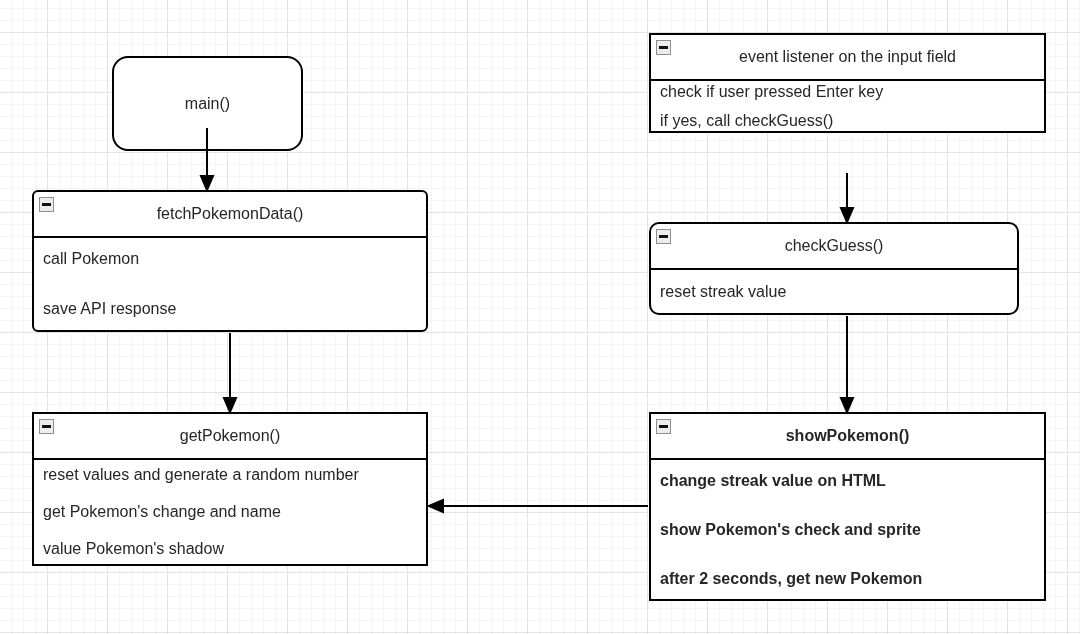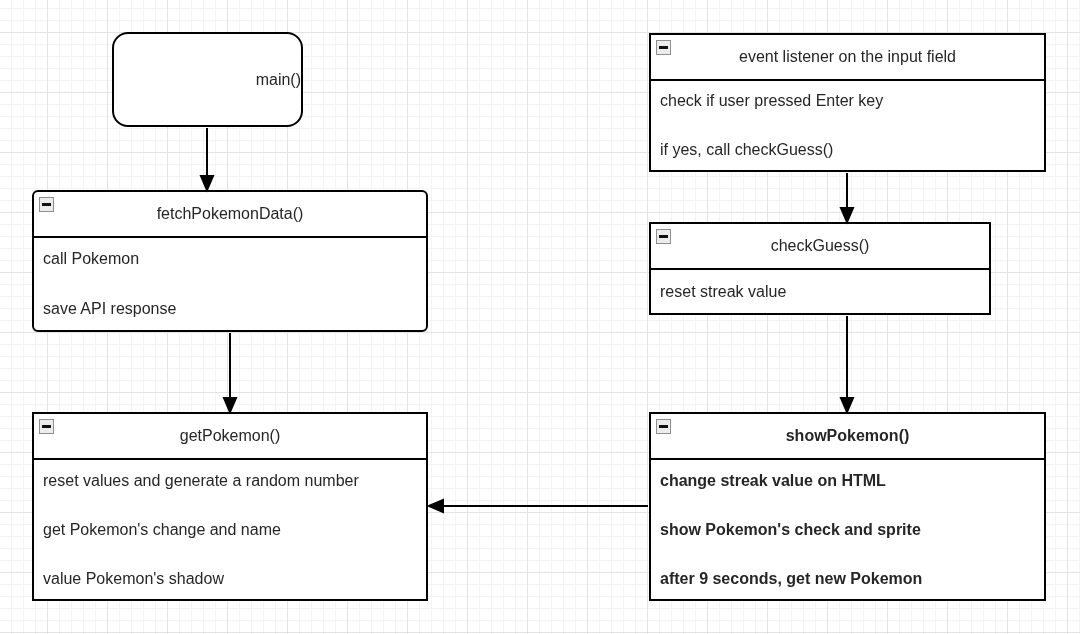--- a/index.html
+++ b/index.html
@@ -18,21 +18,21 @@
     background-size: 60px 60px, 60px 60px, 12px 12px, 12px 12px;
     background-position: -13px -28px, -13px -28px, -1px -4px, -1px -4px;
   }
   .node {
     position: absolute; box-sizing: border-box;
     background: #ffffff; border: 2px solid #000000;
     color: #262626; font-size: 16px;
   }
   .node-rounded {
     border-radius: 16px;
-    display: flex; align-items: center; justify-content: flex-end;
+    display: flex; align-items: center; justify-content: center; margin-top: 24px;
   }
   .node-header {
     position: relative; box-sizing: border-box; height: 46px;
     border-bottom: 2px solid #000000;
     display: flex; align-items: center; justify-content: center;
   }
   .node-title { white-space: nowrap; }
   .node-body {
     display: flex; flex-direction: column;
     position: absolute; top: 46px; bottom: 0; left: 0; right: 0; gap: 8px;
@@ -66,62 +66,62 @@
     <div class="node-header">
       <span class="collapse"></span>
       <span class="node-title">fetchPokemonData()</span>
     </div>
     <div class="node-body">
       <div class="node-row">call Pokemon</div>
       <div class="node-row">save API response</div>
     </div>
   </div>
 
-  <div class="node" style="left:32px; top:412px; width:396px; height:189px;">
+  <div class="node" style="left:32px; top:412px; width:396px; height:154px;">
     <div class="node-header">
       <span class="collapse"></span>
       <span class="node-title">getPokemon()</span>
     </div>
     <div class="node-body">
       <div class="node-row">reset values and generate a random number</div>
       <div class="node-row">get Pokemon's change and name</div>
       <div class="node-row">value Pokemon's shadow</div>
     </div>
   </div>
 
-  <div class="node" style="left:649px; top:33px; width:397px; height:139px;">
+  <div class="node" style="left:649px; top:33px; width:397px; height:100px;">
     <div class="node-header">
       <span class="collapse"></span>
       <span class="node-title">event listener on the input field</span>
     </div>
     <div class="node-body">
       <div class="node-row">check if user pressed Enter key</div>
       <div class="node-row">if yes, call checkGuess()</div>
     </div>
   </div>
 
-  <div class="node" style="left:649px; top:222px; width:342px; height:93px;">
+  <div class="node" style="left:649px; top:222px; width:370px; height:93px;border-radius:10px;">
     <div class="node-header">
       <span class="collapse"></span>
       <span class="node-title">checkGuess()</span>
     </div>
     <div class="node-body">
       <div class="node-row">reset streak value</div>
     </div>
   </div>
 
   <div class="node" style="left:649px; top:412px; width:397px; height:189px;font-weight:bold;">
     <div class="node-header">
       <span class="collapse"></span>
       <span class="node-title">showPokemon()</span>
     </div>
     <div class="node-body">
       <div class="node-row">change streak value on HTML</div>
       <div class="node-row">show Pokemon's check and sprite</div>
-      <div class="node-row">after 9 seconds, get new Pokemon</div>
+      <div class="node-row">after 2 seconds, get new Pokemon</div>
     </div>
   </div>
 
   <svg class="edges" width="1080" height="634" viewBox="0 0 1080 634">
     <g stroke="#000000" stroke-width="2" fill="#000000">
       <line x1="207" y1="128" x2="207" y2="177"></line>
       <polygon points="207,190 201,176 213,176"></polygon>
     </g>
     <g stroke="#000000" stroke-width="2" fill="#000000">
       <line x1="230" y1="333" x2="230" y2="399"></line>

